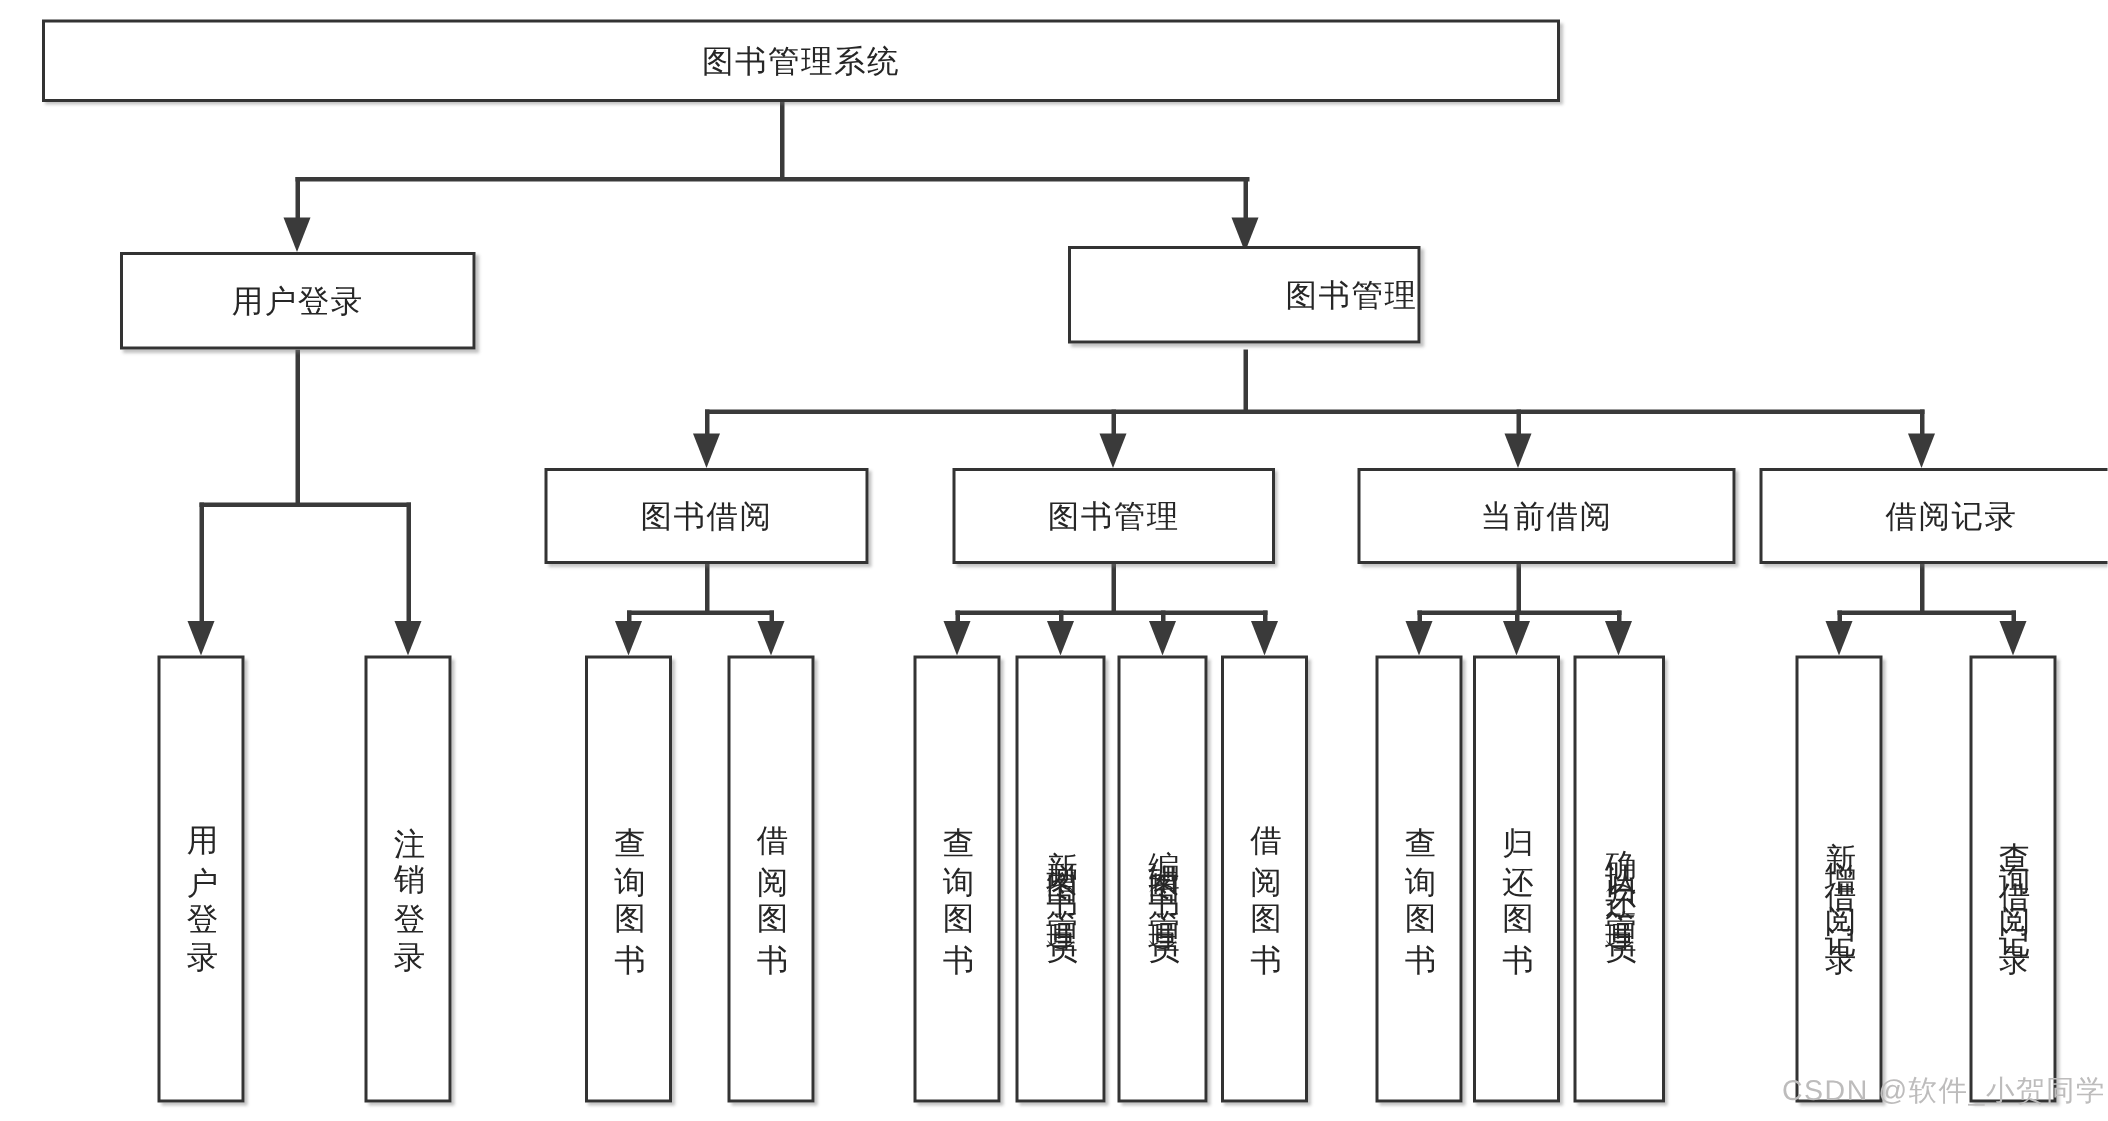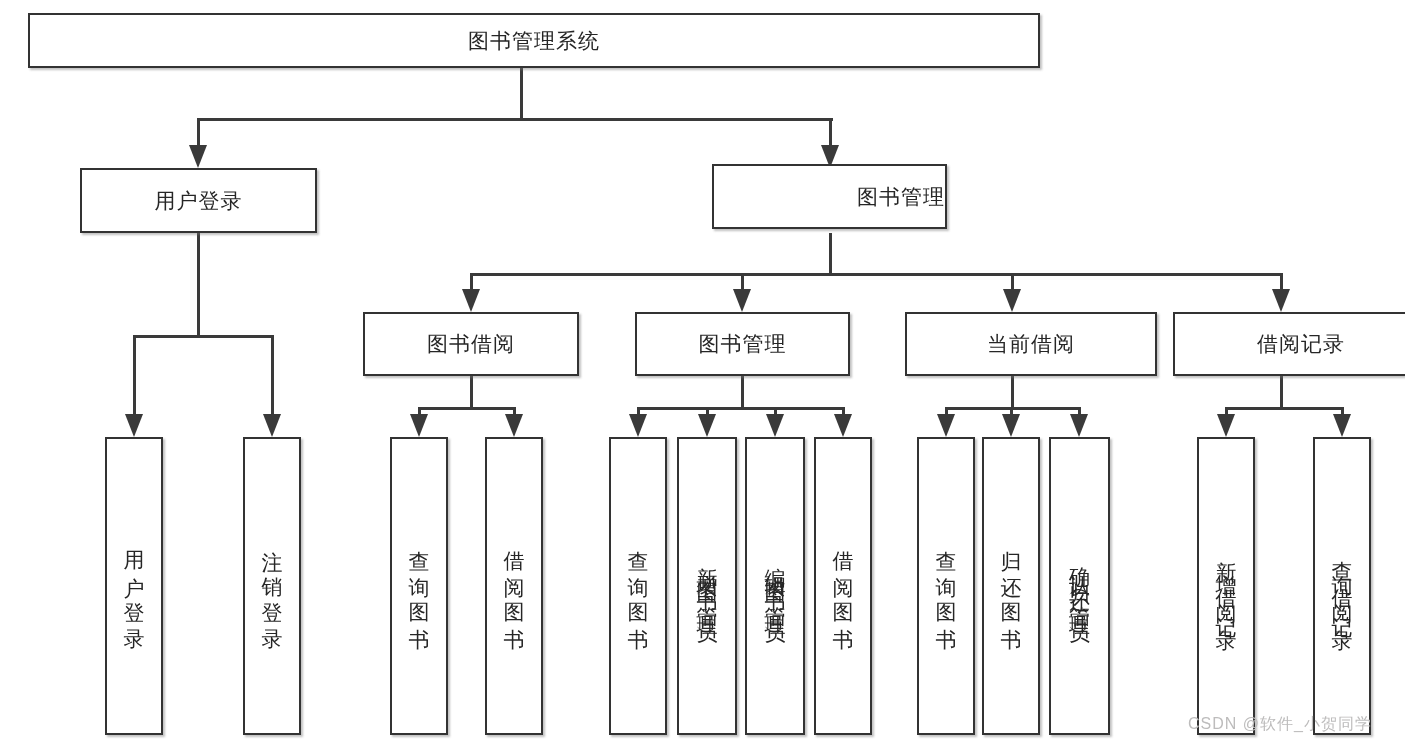--- a/index.html
+++ b/index.html
@@ -64,21 +64,21 @@
   #l-cb-query       { left: 917px;  }
   #l-cb-return      { left: 982px;  }
   #l-cb-confirm     { left: 1049px; width: 61px; }
   #l-br-add         { left: 1197px; }
   #l-br-query       { left: 1313px; }
 
   
   #watermark {
     position: absolute;
     left: 1188px; top: 714px;
-    font-size: 16px;
+    font-size: 19px;
     color: #bdbcbc;
     letter-spacing: 1px;
     z-index: 10;
     white-space: nowrap;
   }
 </style>
 </head>
 <body>
 
 <div id="diagram">

